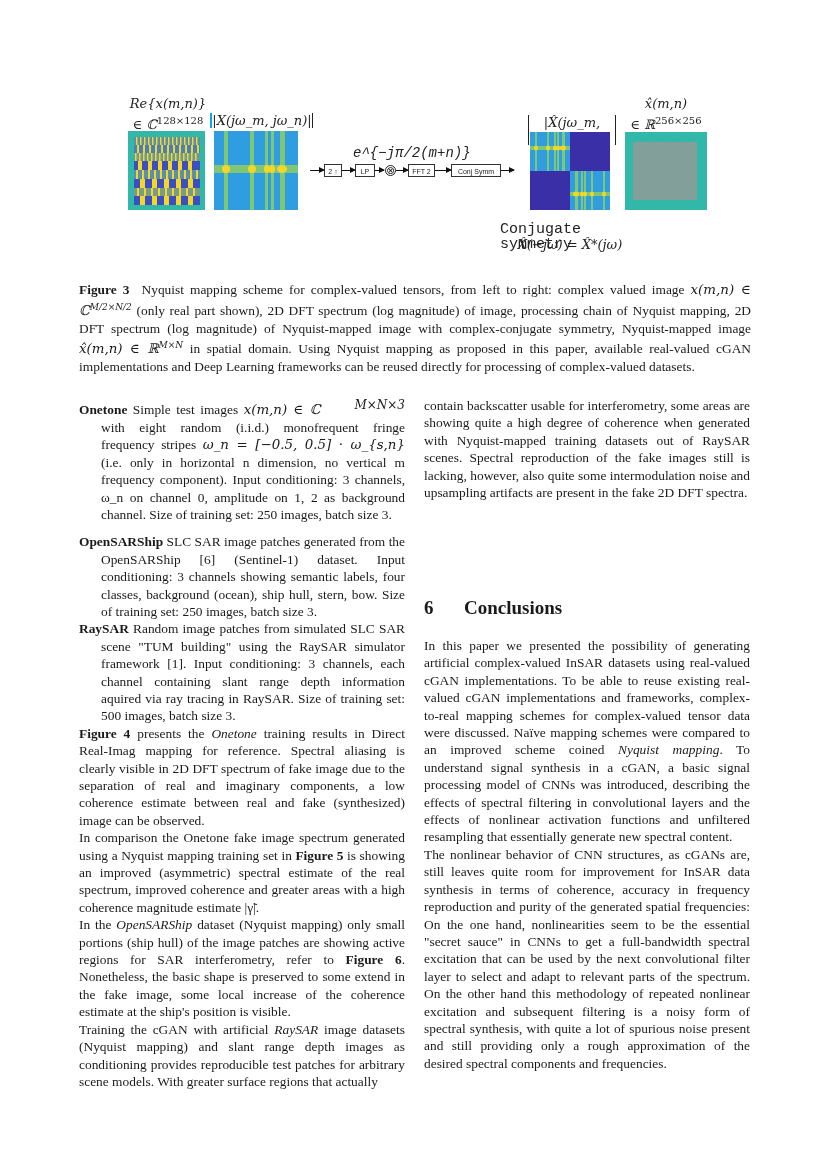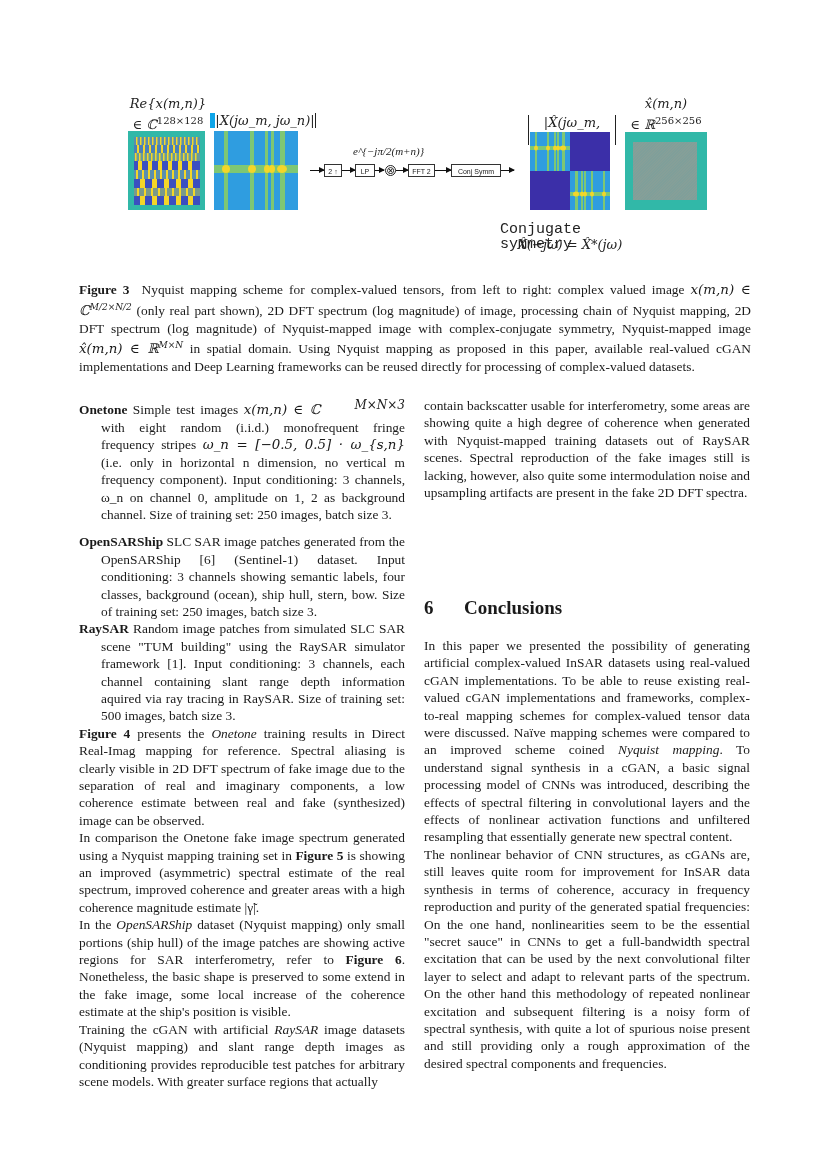--- a/index.html
+++ b/index.html
@@ -47,21 +47,21 @@
 <body>
 
 <div>
 
   <div class="abs figlabel" style="left:118px; top:96px; width:100px;">
     <span>Re{x(m,n)}</span>
   </div>
   <div class="abs figlabel" style="left:118px; top:113px; width:100px;">
     <span>∈ ℂ</span><sup>128×128</sup>
   </div>
-  <div class="abs figlabel" style="left:210px; top:113px; width:100px; border-left:5px solid #0ea5e9; border-right:1px solid #222;">
+  <div class="abs figlabel" style="left:210px; top:113px; width:100px; border-left:2px solid #0ea5e9; border-right:1px solid #222;">
     <span>|X(jω_m, jω_n)|</span>
   </div>
   <div class="abs figlabel" style="left:528px; top:115px; width:86px; border-left:1px solid #222; border-right:1px solid #222;">
     <span>|X̂(jω_m, jω_n)|</span>
   </div>
   <div class="abs figlabel" style="left:618px; top:96px; width:96px;">
     <span>x̂(m,n)</span>
   </div>
   <div class="abs figlabel" style="left:618px; top:113px; width:96px;">
     <span>∈ ℝ</span><sup>256×256</sup>
@@ -180,21 +180,21 @@
         <ellipse cx="12" cy="38" rx="4" ry="4"></ellipse>
         <ellipse cx="38" cy="38" rx="4" ry="4"></ellipse>
         <ellipse cx="53" cy="38" rx="3" ry="4"></ellipse>
         <ellipse cx="58" cy="38" rx="3" ry="4"></ellipse>
         <ellipse cx="68" cy="38" rx="5" ry="4"></ellipse>
       </g>
     </svg>
   </div>
 
   <div>
-    <div class="abs" style="left:353px; top:145px; font-family:Liberation Serif, serif; font-style:italic; font-size:11px; color:#222;">e^{−jπ/2(m+n)}</div>
+    <div class="abs" style="left:353px; top:145px; font-family:Liberation Mono, monospace; font-style:italic; font-size:14px; color:#222;">e^{−jπ/2(m+n)}</div>
     <div class="arrow" style="left:310px; top:170px; width:14px;"></div>
     <div class="block" style="left:324px; top:164px; width:18px;">2 ↑</div>
     <div class="arrow" style="left:342px; top:170px; width:13px;"></div>
     <div class="block" style="left:355px; top:164px; width:20px;">LP</div>
     <div class="arrow" style="left:375px; top:170px; width:9px;"></div>
     <div class="mult" style="left:385px; top:165px;">⊗</div>
     <div class="arrow" style="left:396px; top:170px; width:12px;"></div>
     <div class="block" style="left:408px; top:164px; width:27px;">FFT 2</div>
     <div class="arrow" style="left:435px; top:170px; width:16px;"></div>
     <div class="block" style="left:451px; top:164px; width:50px;">Conj Symm</div>

